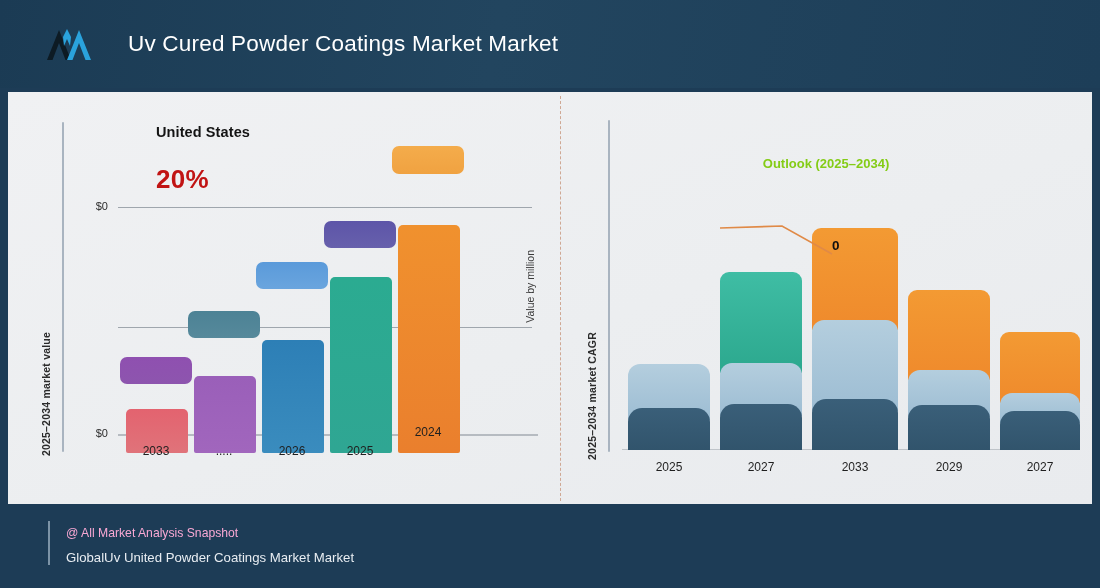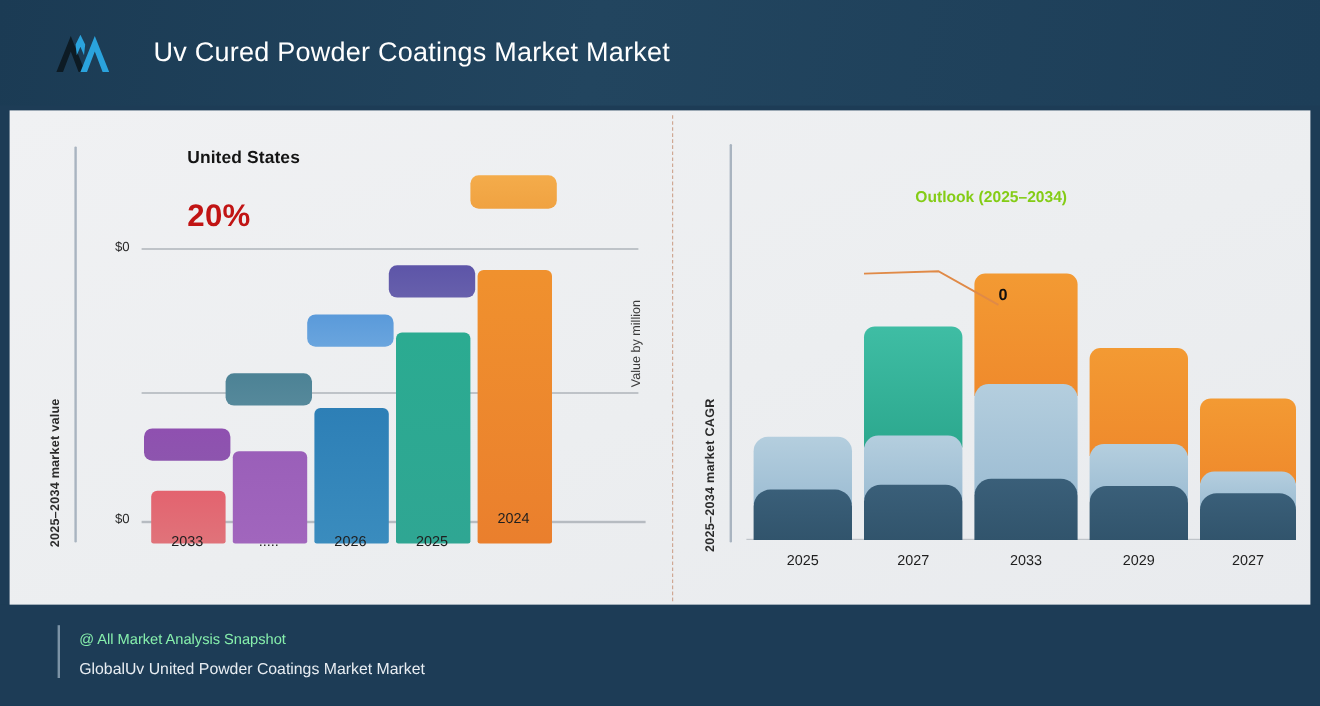--- a/index.html
+++ b/index.html
@@ -105,21 +105,21 @@
   .leader { position: absolute; left: 160px; top: 100px; width: 130px; height: 70px; z-index: 5; }
   .leader svg { display: block; }
   .point-label {
     position: absolute; left: 272px; top: 146px;
     font-size: 13.5px; font-weight: 700; color: #0f0f0f; z-index: 7;
   }
 
   
   .footer { position: absolute; left: 0; top: 504px; width: 1100px; height: 84px; background: #1d3c56; }
   .footer-rule { position: absolute; left: 48px; top: 521px; width: 1.6px; height: 44px; background: #7c93a6; }
-  .f1 { position: absolute; left: 66px; top: 526px; color: #86efac; font-size: 12.2px; }
+  .f1 { position: absolute; left: 66px; top: 526px; color: #f9a8d4; font-size: 12.2px; }
   .f2 { position: absolute; left: 66px; top: 550px; color: #e8edf2; font-size: 13.2px; }
   .footer-brand { position: absolute; right: 34px; top: 531px; display: flex; align-items: center; gap: 11px; }
   .footer-brand .txt { color: #ffffff; font-size: 19px; letter-spacing: 1.4px; }
   .footer-brand svg { display: block; width: 46px; height: 30px; }
 </style>
 </head>
 <body>
 
 <div class="page">
 

